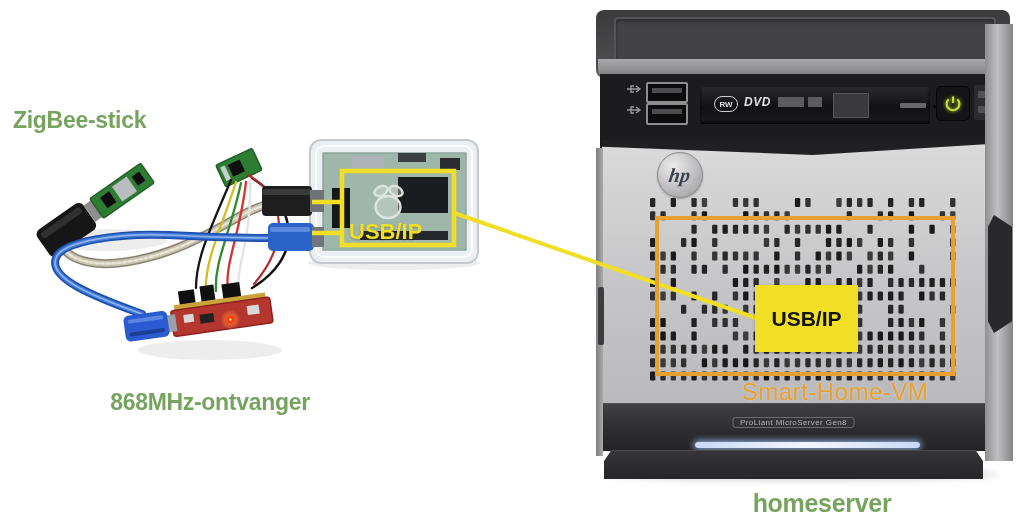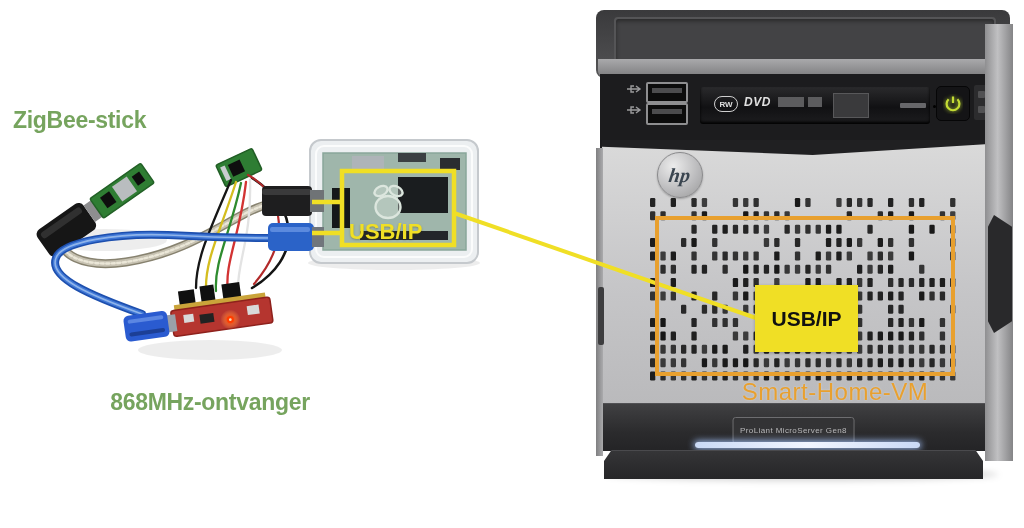--- a/index.html
+++ b/index.html
@@ -51,21 +51,21 @@
            background:radial-gradient(circle at 35% 30%,#ececec,#b9b9bb 60%,#999);
            border:1px solid #8a8a8c;display:flex;align-items:center;justify-content:center;
            box-shadow:0 1px 2px rgba(0,0,0,.25);}
   #hp-logo span{font-style:italic;font-weight:700;font-size:20px;color:#3a4550;
                 font-family:"Liberation Serif", serif;transform:skewX(-8deg);}
   #perf{position:absolute;left:0;top:0;}
   #srv-bezel{left:602px;top:403px;width:383px;height:47px;
              background:linear-gradient(180deg,#404042,#2b2b2d 60%,#242426);
              border-top:1px solid #515154;}
   #badge{position:absolute;left:50%;top:13px;transform:translateX(-50%);
-         border:1px solid #6d6d70;border-radius:3px;padding:8px 7px;color:#b8b8ba;
+         border:1px solid #6d6d70;border-radius:3px;padding:0 7px;color:#b8b8ba;
          font-size:8px;letter-spacing:.4px;white-space:nowrap;background:#333335;}
   #led-bar{position:absolute;left:93px;top:38px;width:225px;height:6px;border-radius:3px;
            background:linear-gradient(90deg,#c9d9f6,#f2f6ff 50%,#c9d9f6);
            box-shadow:0 0 7px 1px #9fbdf2;}
   #srv-drawer{left:604px;top:450px;width:379px;height:28px;background:linear-gradient(180deg,#353537,#262628);
               clip-path:polygon(2% 0,98% 0,100% 38%,100% 100%,0 100%,0 38%);border-top:1px solid #4a4a4d;}
   #srv-side{left:985px;top:24px;width:28px;height:437px;
             background:linear-gradient(90deg,#8f8f91,#c0c0c2 45%,#848486);}
   #side-handle{left:988px;top:215px;width:24px;height:118px;background:#29292b;
                clip-path:polygon(25% 0,100% 10%,100% 90%,25% 100%,0 90%,0 10%);z-index:3;}
@@ -539,20 +539,21 @@
     <rect x="657" y="218" width="296" height="156" fill="none" stroke="var(--annotation-orange,#e8a02f)" stroke-width="4"></rect>
   </svg>
 
   <div class="abs glabel" style="left:13px;top:107px;">ZigBee-stick</div>
 
 
   <div class="abs glabel" style="left:75px;top:366px;width:270px;text-align:center;line-height:1.08;margin-top:24px;">
     <div>868MHz-ontvanger</div>
   </div>
 
+  <div class="abs glabel" style="left:742px;top:489px;width:160px;text-align:center;font-size:25px;">homeserver</div>
 
   <div class="abs vm-label" style="left:705px;top:378px;width:260px;">Smart-Home-VM</div>
 
   <div class="abs usbip-pi" style="left:349px;top:219px;">USB/IP</div>
 
   <div class="abs usbip-box" style="left:755px;top:285px;width:103px;height:67px;">USB/IP</div>
 
 </div>
 
 </body></html>

